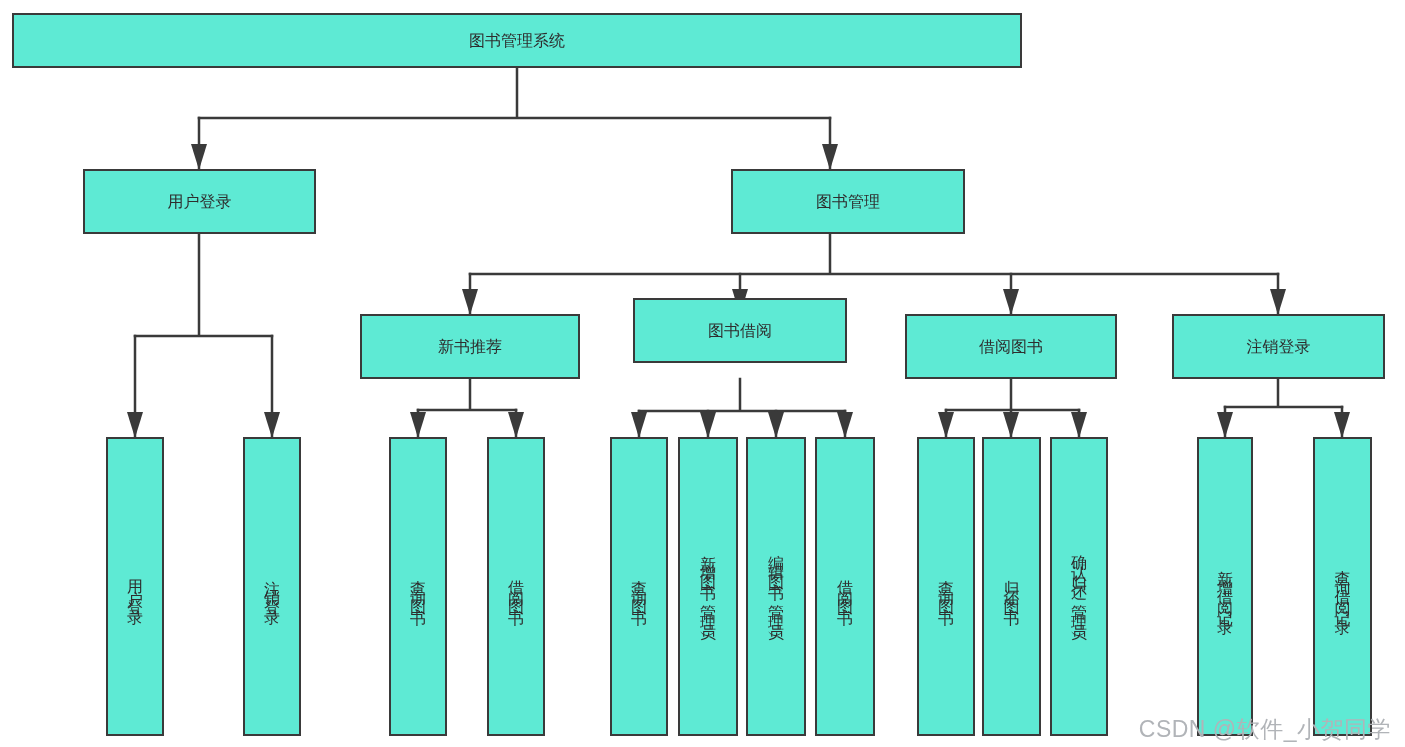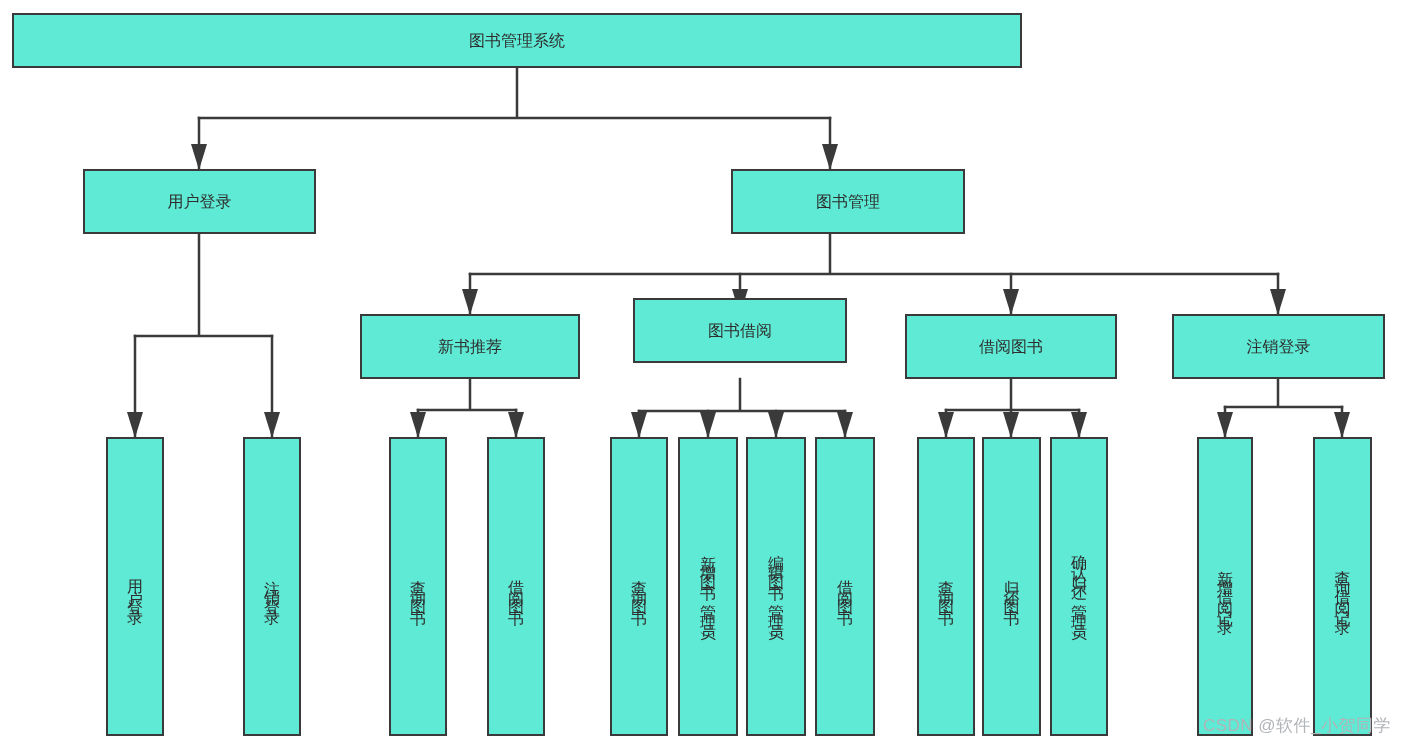--- a/index.html
+++ b/index.html
@@ -31,21 +31,21 @@
   }
   .node.v {
     writing-mode: vertical-rl;
     text-orientation: mixed;
     letter-spacing: 10px;
   }
   #watermark {
     position: absolute;
     right: 14px;
     top: 714px;
-    font-size: 17px;
+    font-size: 23px;
     letter-spacing: 0.5px;
     color: #b1b4b8;
     white-space: nowrap;
   }
 </style>
 </head>
 <body>
 
 <div id="canvas">
 

